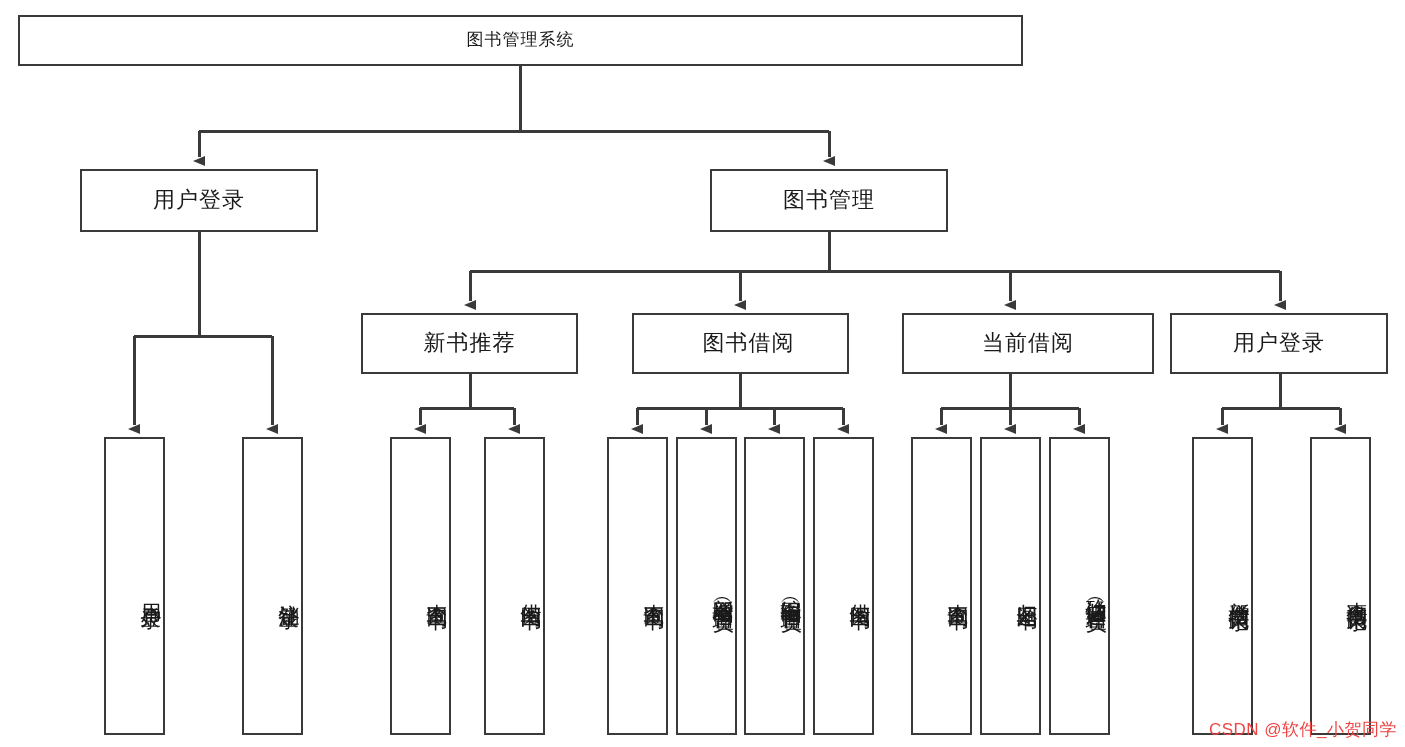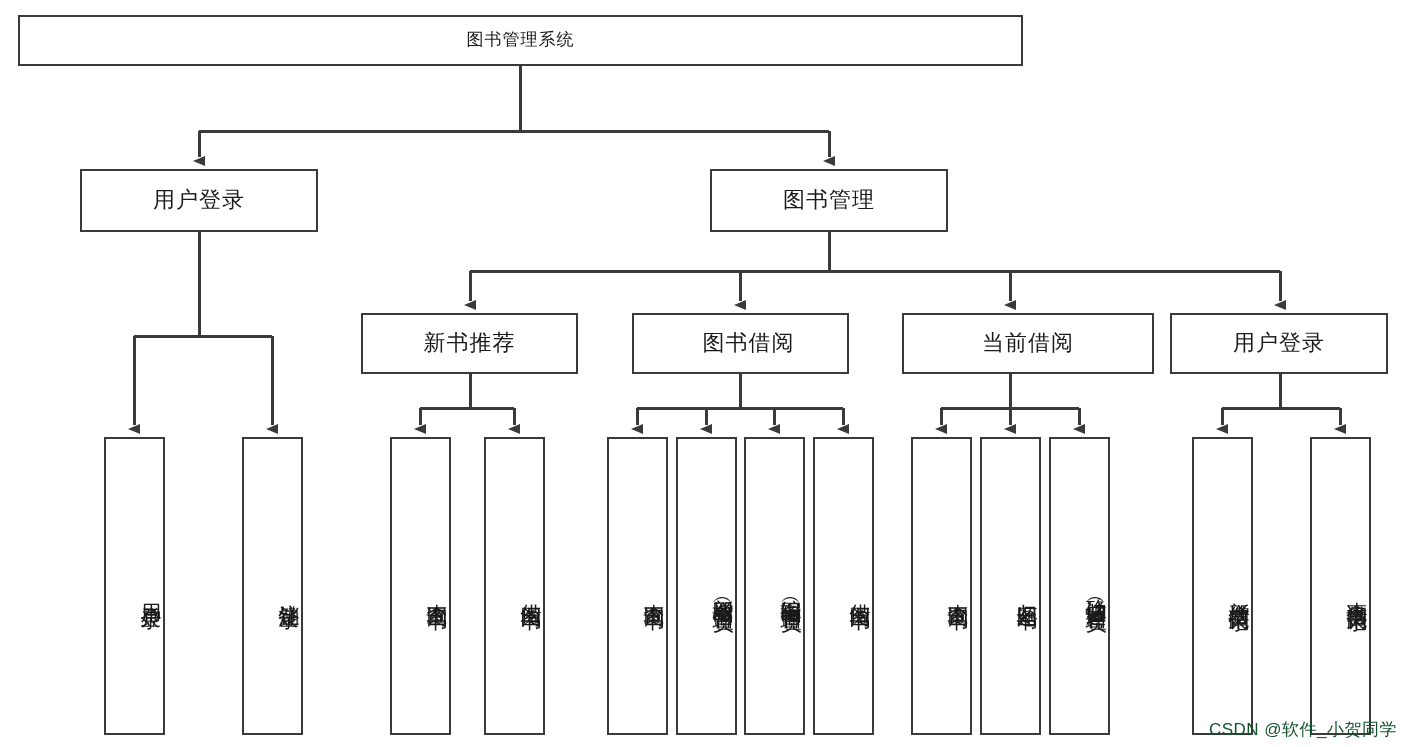--- a/index.html
+++ b/index.html
@@ -54,21 +54,21 @@
   .node.vert .vtext {
     writing-mode: vertical-rl;
     text-orientation: upright;
     display: block;
   }
   #watermark {
     position: absolute;
     right: 8px;
     bottom: 6px;
     font-size: 17px;
-    color: #14532d;
+    color: #ef4444;
     letter-spacing: 0.5px;
     white-space: nowrap;
     font-family: "Liberation Sans", "DejaVu Sans", sans-serif;
   }
 </style>
 </head>
 <body>
 
 <div id="canvas">
 

